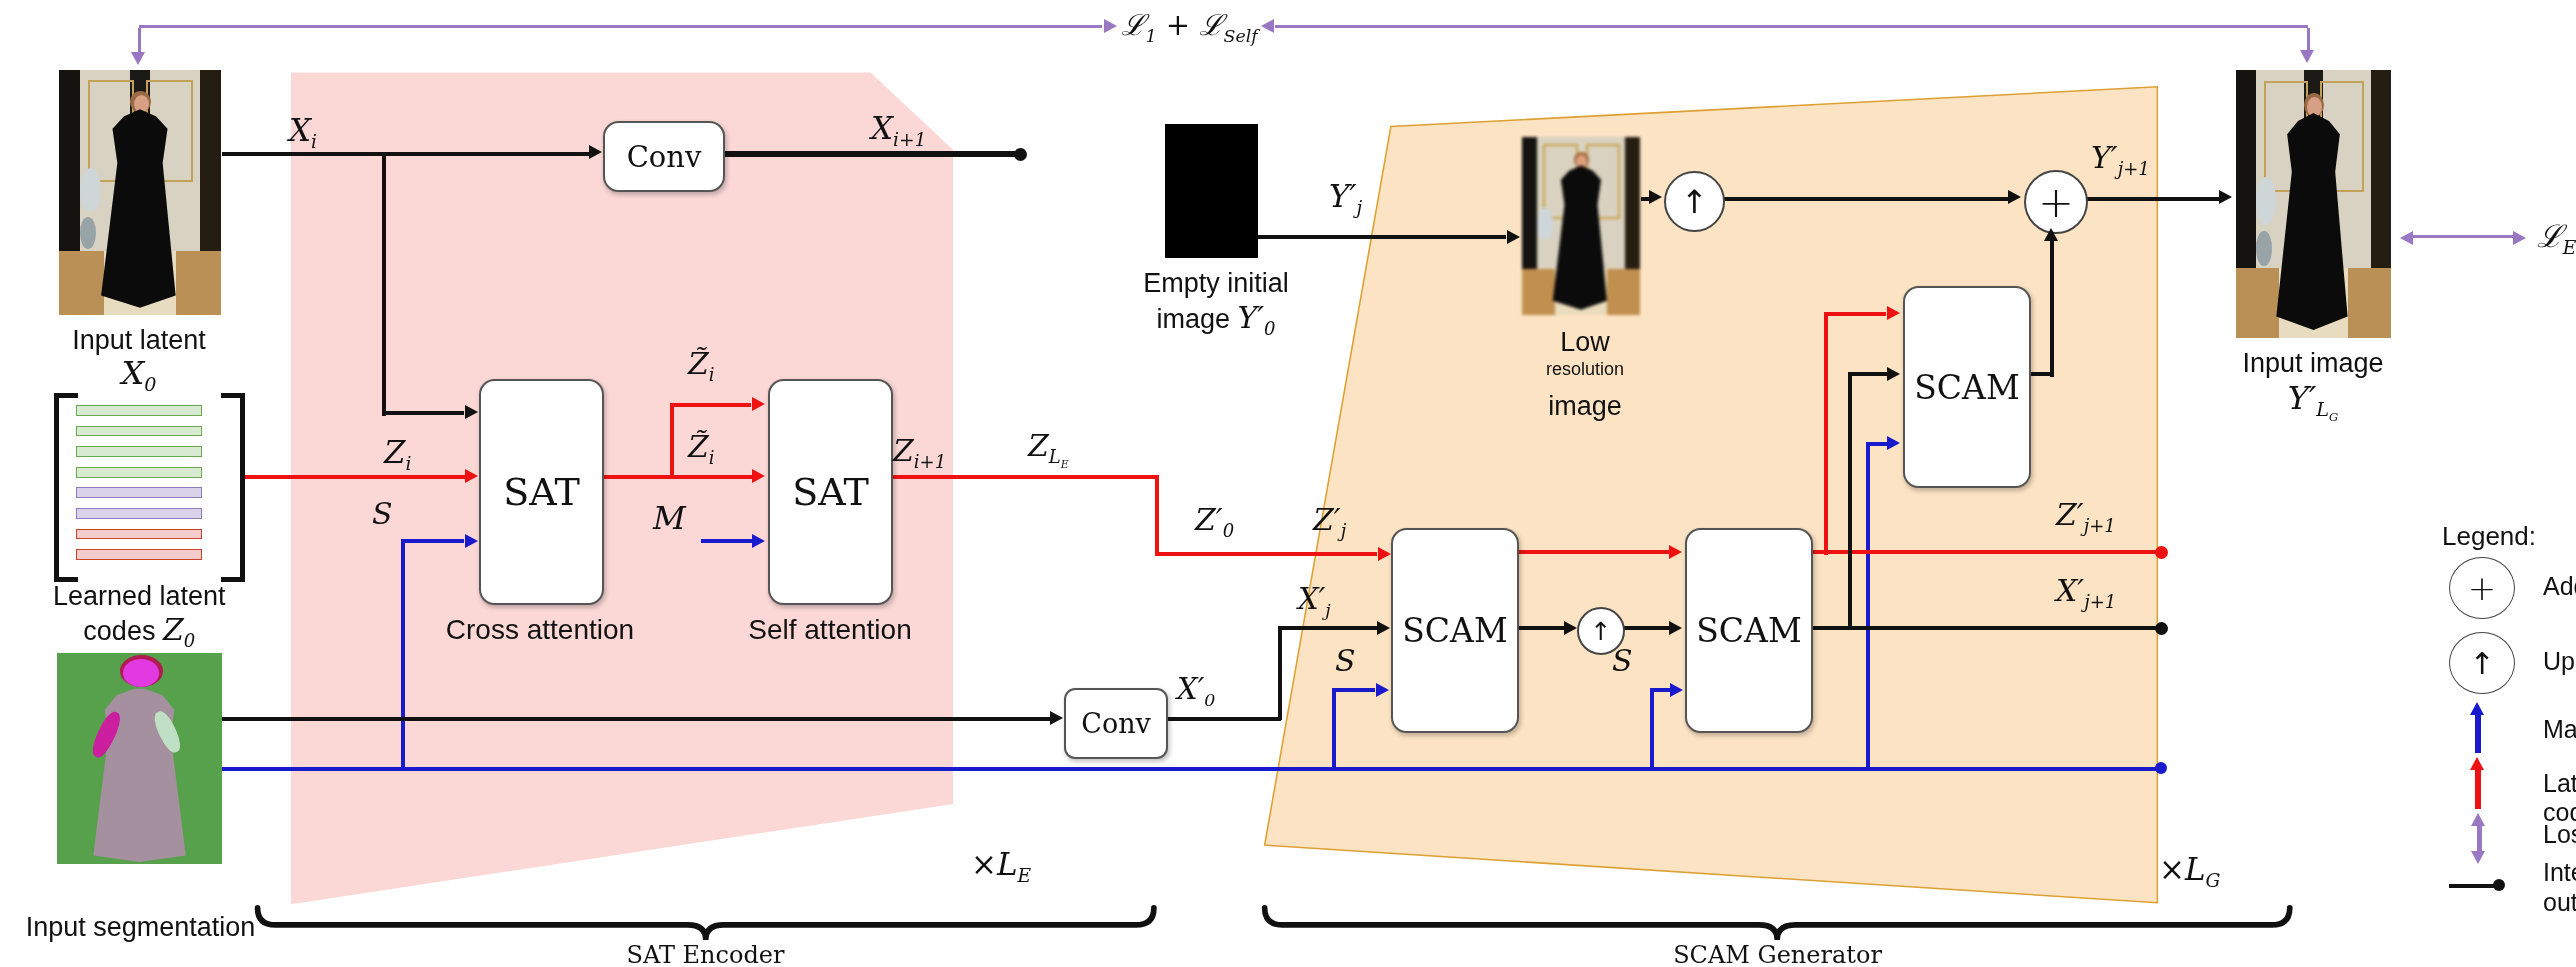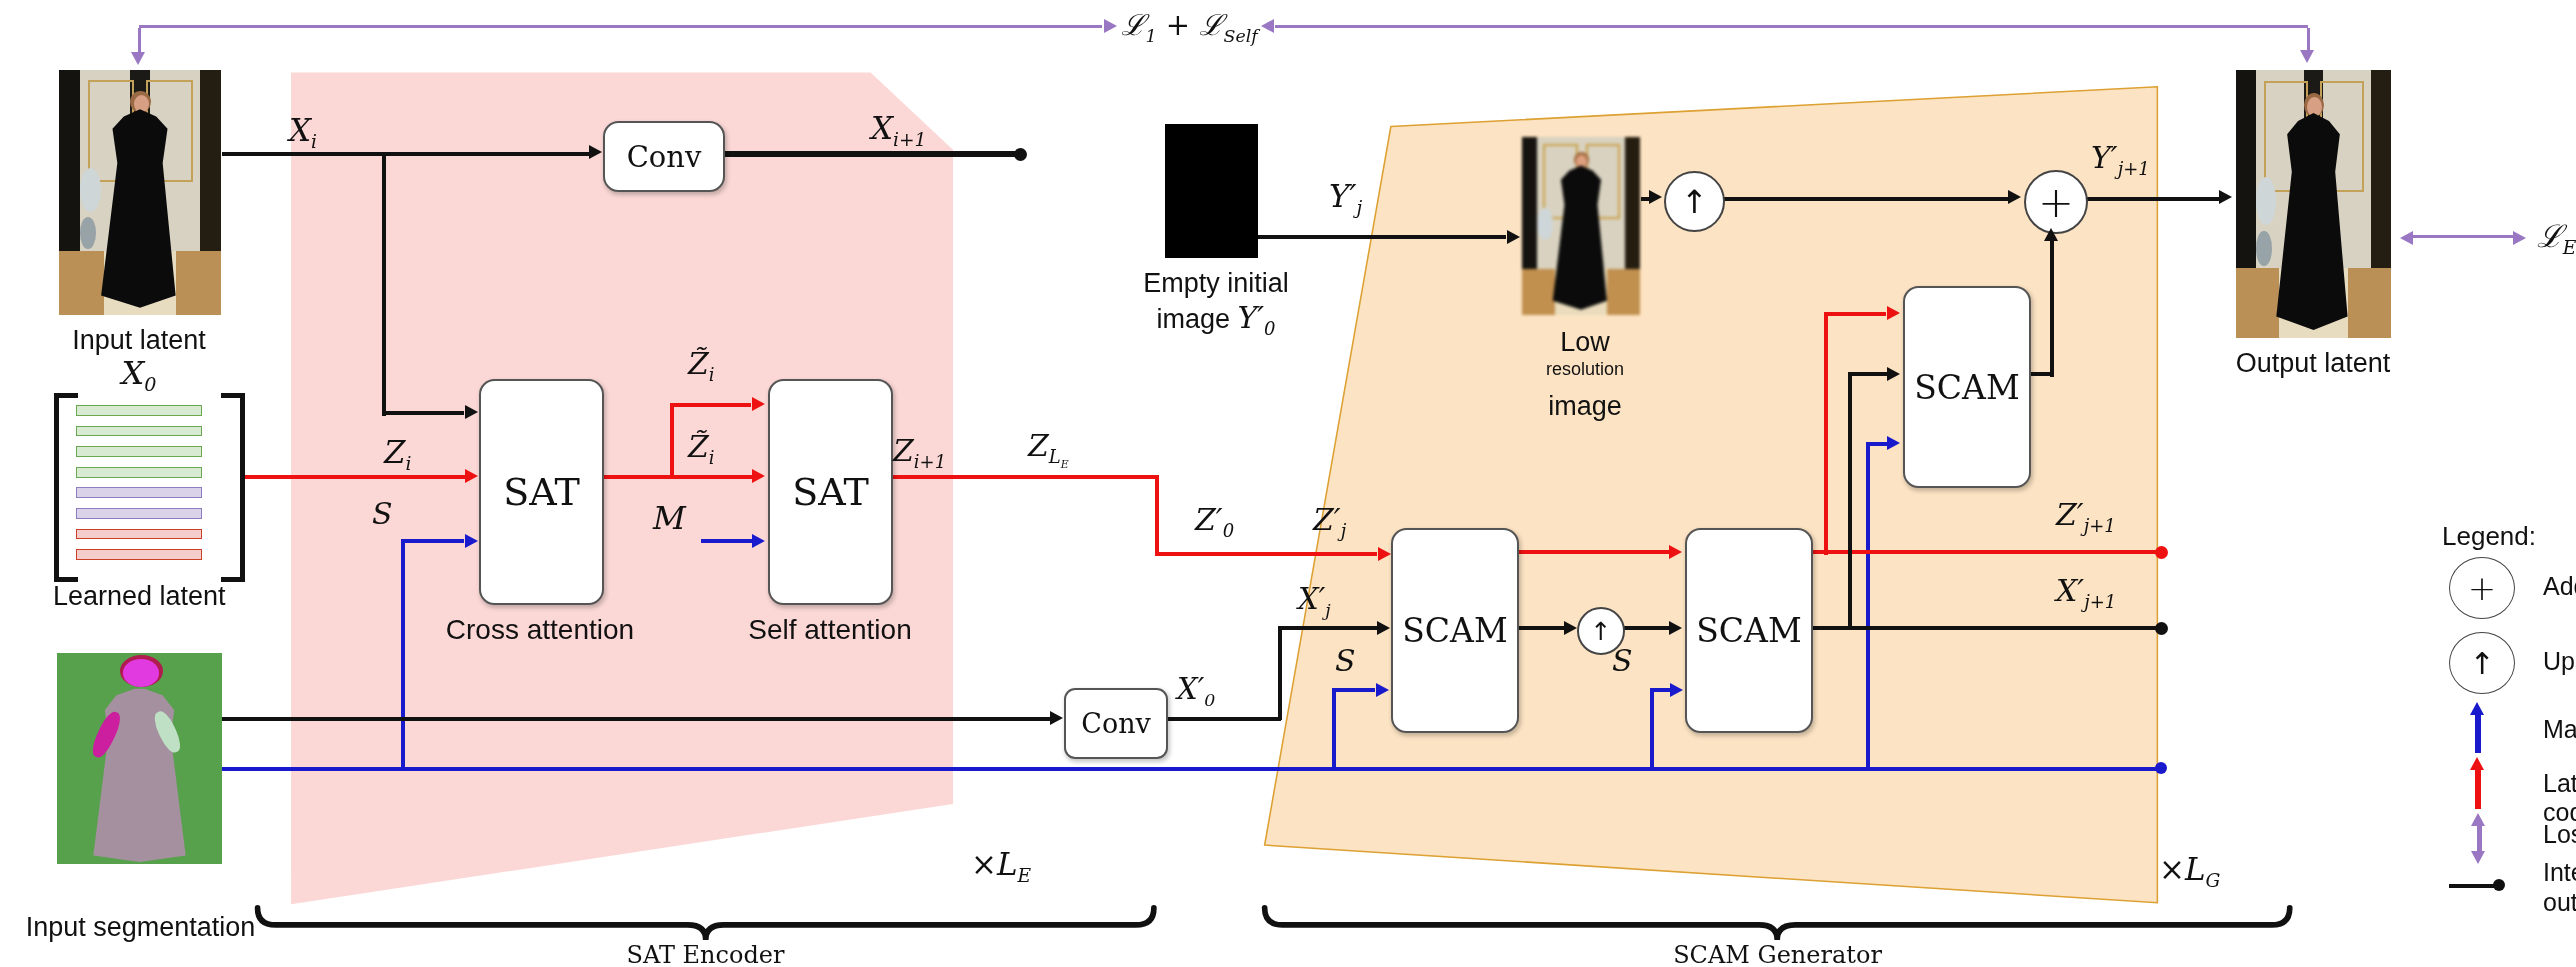--- a/index.html
+++ b/index.html
@@ -77,20 +77,24 @@
       <div class="bar" style="background: rgb(217, 234, 211); border-color: rgb(106, 168, 79);"></div>
       <div class="bar" style="background: rgb(217, 234, 211); border-color: rgb(106, 168, 79);"></div>
       <div class="bar" style="background: rgb(217, 234, 211); border-color: rgb(106, 168, 79);"></div>
       <div class="bar" style="background: rgb(217, 234, 211); border-color: rgb(106, 168, 79);"></div>
       <div class="bar" style="background: rgb(217, 210, 233); border-color: rgb(142, 124, 195);"></div>
       <div class="bar" style="background: rgb(217, 210, 233); border-color: rgb(142, 124, 195);"></div>
       <div class="bar" style="background: rgb(244, 204, 204); border-color: rgb(204, 65, 37);"></div>
       <div class="bar" style="background: rgb(244, 204, 204); border-color: rgb(204, 65, 37);"></div>
     </div>
   <div class="cap" style="left:10.3px;top:581px;width:258px;font-size:27px">Learned latent</div>
+  <div class="cap" style="left:10.3px;top:612px;width:258px;font-size:27px">
+    <span>codes</span>
+    <span class="m" style="position:static;font-size:30px">Z<sub>0</sub></span>
+  </div>
 
   <div class="seg" style="left:57px;top:653px;width:165px;height:211px">
     <div style="left:38%;top:1%;width:26%;height:15%;background:#b01b50;border-radius:50%"></div>
     <div style="left:40%;top:3%;width:22%;height:13%;background:#e03ae0;border-radius:50%"></div>
     <div style="left:0;top:0;width:100%;height:100%;background:#a5909f;clip-path:polygon(47% 17%,36% 20%,29% 27%,31% 40%,22% 96%,50% 99%,78% 96%,69% 40%,71% 27%,64% 20%,53% 17%)"></div>
     <div style="left:25%;top:27%;width:10%;height:23%;background:#cb1f9f;border-radius:45%;transform:rotate(25deg)"></div>
     <div style="left:62%;top:27%;width:10%;height:21%;background:#bfe0c4;border-radius:45%;transform:rotate(-25deg)"></div>
   </div>
   <div class="cap" style="left:0px;top:912px;width:281px;font-size:27px">Input segmentation</div>
 
@@ -246,21 +250,22 @@
     <div style="left:18%;top:4%;width:26%;height:40%;border:2.6px solid #c3a158"></div>
     <div style="left:54%;top:4%;width:26%;height:40%;border:2.6px solid #c3a158"></div>
     <div style="left:0;bottom:0;width:100%;height:26%;background:#bb9057"></div>
     <div style="left:28%;bottom:0;width:44%;height:26%;background:#e8dcc0"></div>
     <div style="left:13%;top:40%;width:13%;height:18%;background:#cfd6d8;border-radius:50%"></div>
     <div style="left:13%;top:60%;width:10%;height:13%;background:#98a3a8;border-radius:50%"></div>
     <div style="left:44%;top:8.5%;width:13%;height:9%;background:#9a6a45;border-radius:50%"></div>
     <div style="left:46%;top:10%;width:9.5%;height:7.5%;background:#d7a084;border-radius:50%"></div>
     <div style="left:0;top:0;width:100%;height:100%;background:#0b0b0b;clip-path:polygon(50% 16%,40% 19%,33% 24%,36% 38%,26% 92%,50% 97%,72% 92%,64% 38%,67% 24%,60% 19%)"></div>
   </div>
-  <div class="cap" style="left:2184px;top:348px;width:258px;font-size:27px">Output latent</div>
+  <div class="cap" style="left:2184px;top:348px;width:258px;font-size:27px">Input image</div>
+  <div class="m" style="left:2184px;top:379px;width:258px;font-size:32px;text-align:center">Y′<sub>L<sub>G</sub></sub></div>
 
   <div class="ah ah-l" style="--c:#9a77c2;left:2400px;top:231px"></div>
   <div class="hl" style="--c:#9a77c2;left:2412px;top:235px;width:101px;height:3.1px"></div>
   <div class="ah ah-r" style="--c:#9a77c2;left:2513px;top:231px"></div>
   <div class="m" style="left:2537px;top:214px;font-size:31px">ℒ<sub>EG,GAN</sub></div>
 
   <div class="legend-label" style="left:2442px;top:521px;font-size:26px">Legend:</div>
 
   <div class="node" style="left:2449px;top:557px;width:64px;height:60px;border-width:1.5px;font-size:34px;font-weight:200">+</div>
   <div class="legend-label" style="left:2543px;top:572px;font-size:25px">Addition</div>

